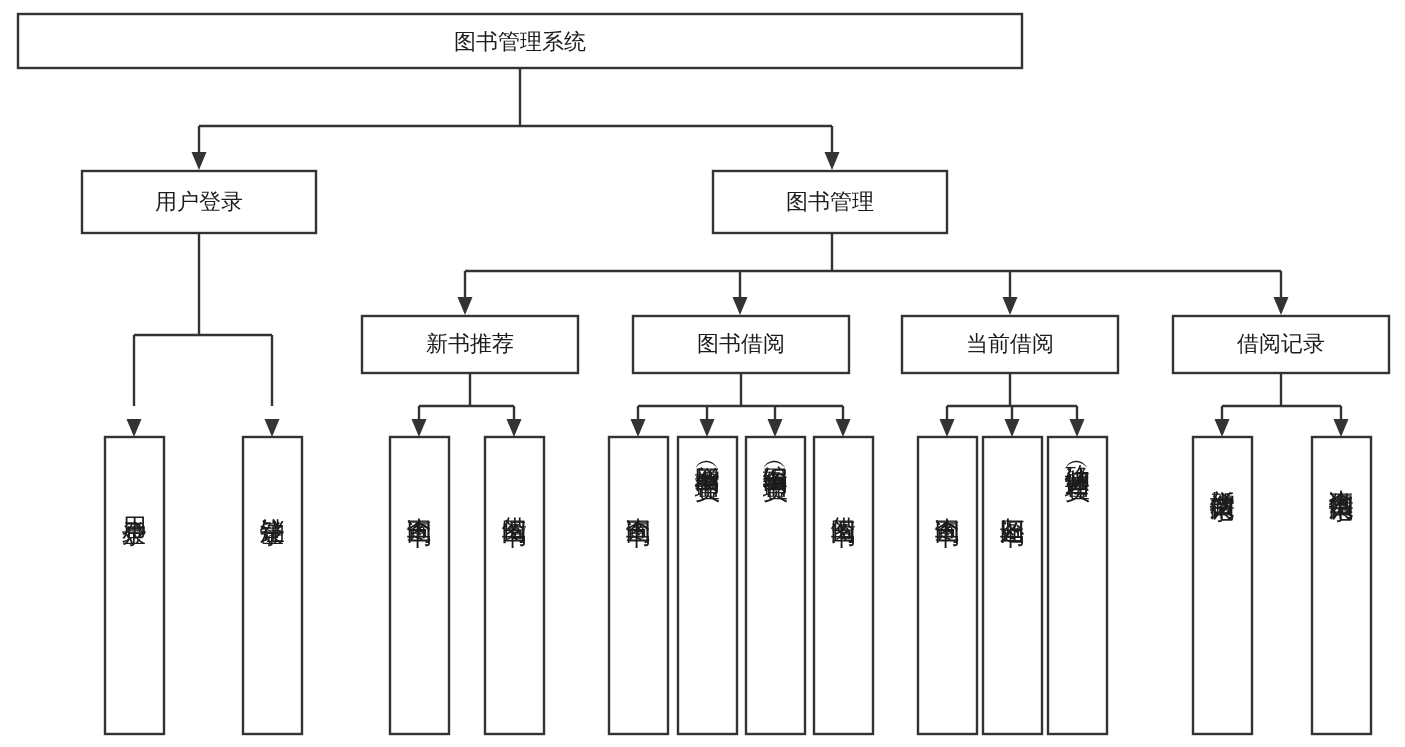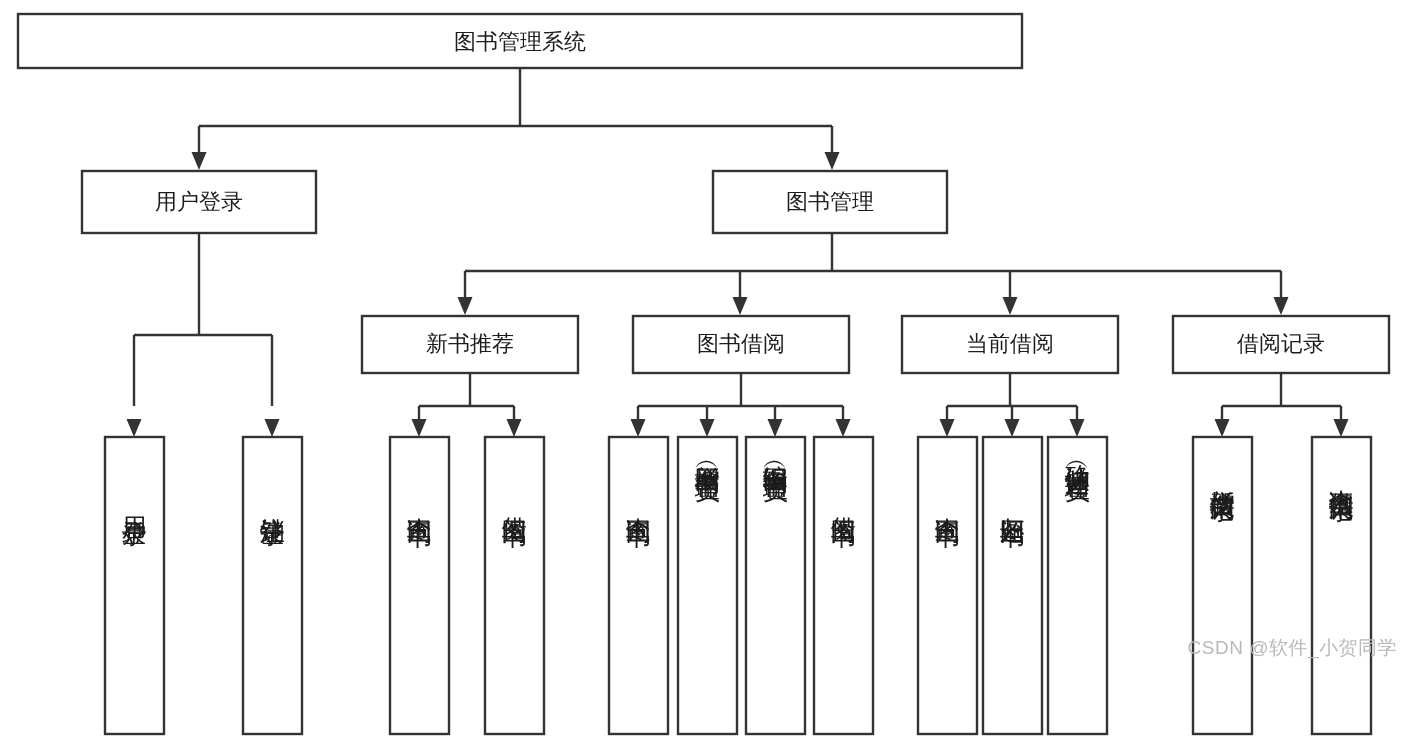--- a/index.html
+++ b/index.html
@@ -256,14 +256,13 @@
     <span class="leaf-label" style="margin-top:8px;">确认归还（管理员）</span>
   </div>
 
   <div class="leaf-label-wrap" style="left:1193px; top:437px; width:59px; height:297px;">
     <span class="leaf-label" style="margin-top:32px;">新增借阅记录</span>
   </div>
   <div class="leaf-label-wrap" style="left:1312px; top:437px; width:59px; height:297px;">
     <span class="leaf-label" style="margin-top:32px;">查询借阅记录</span>
   </div>
 
-  <div class="watermark">CSDN @软件_小贺同学</div>
 </div>
 
 </body></html>

